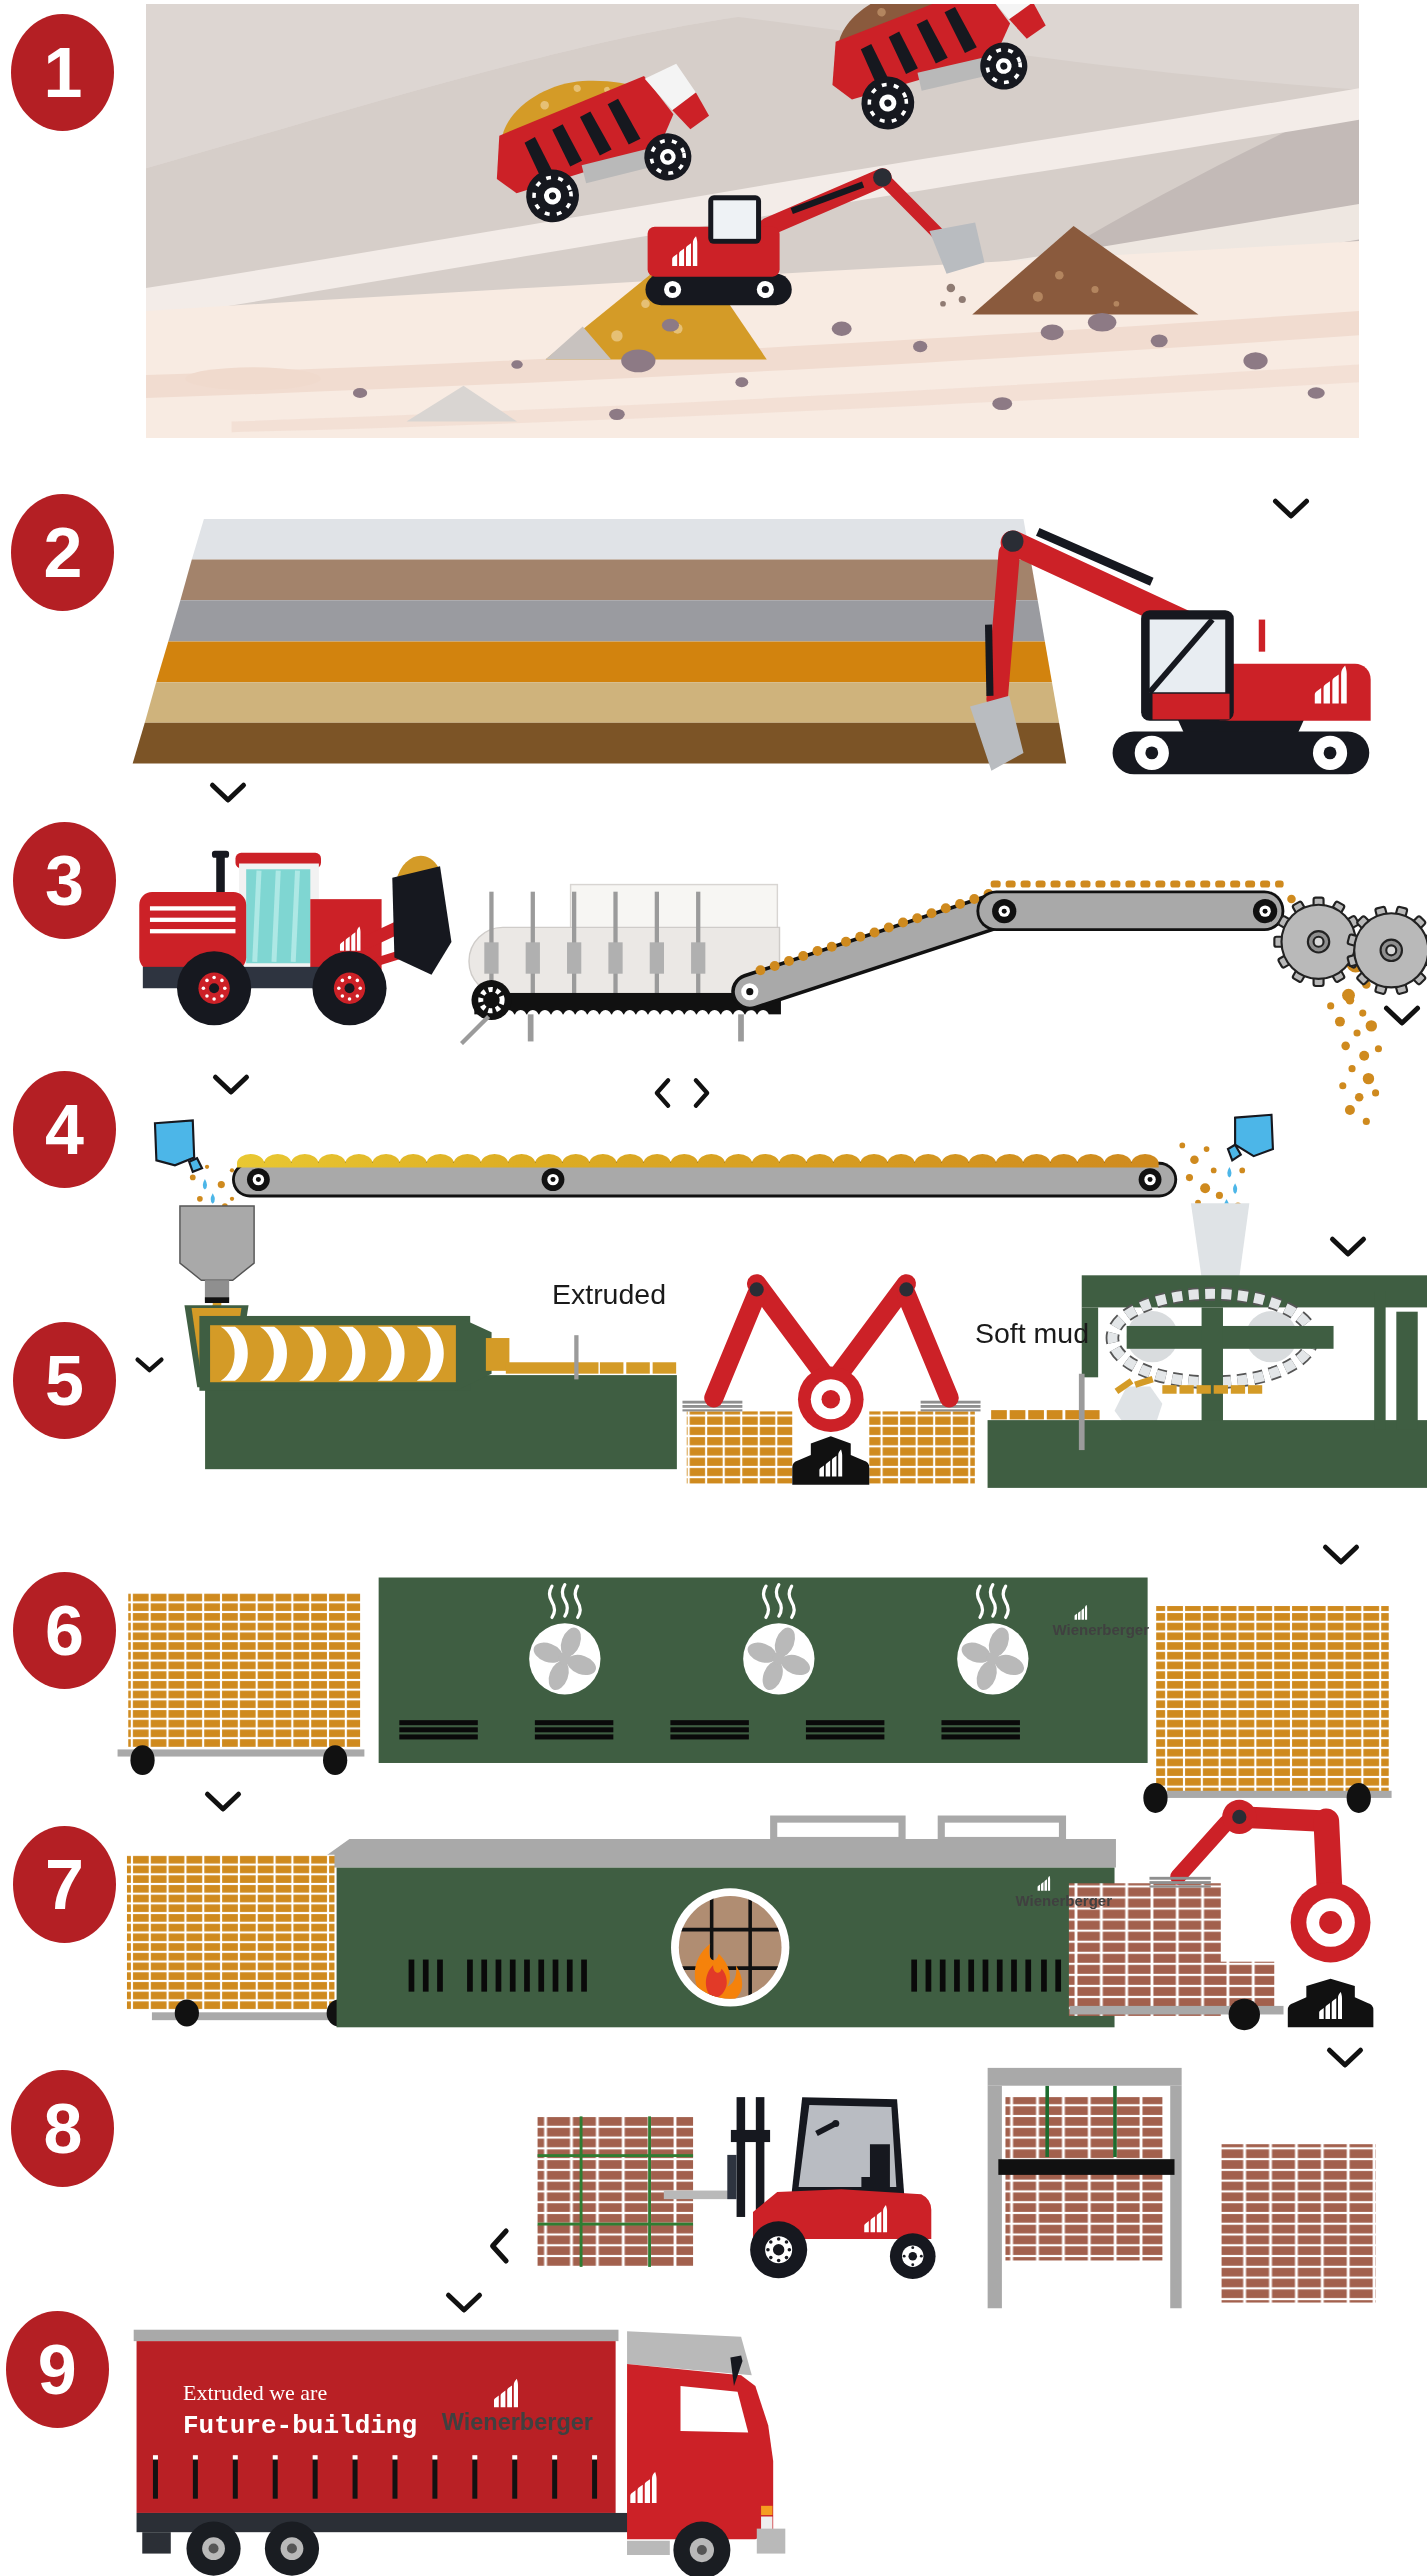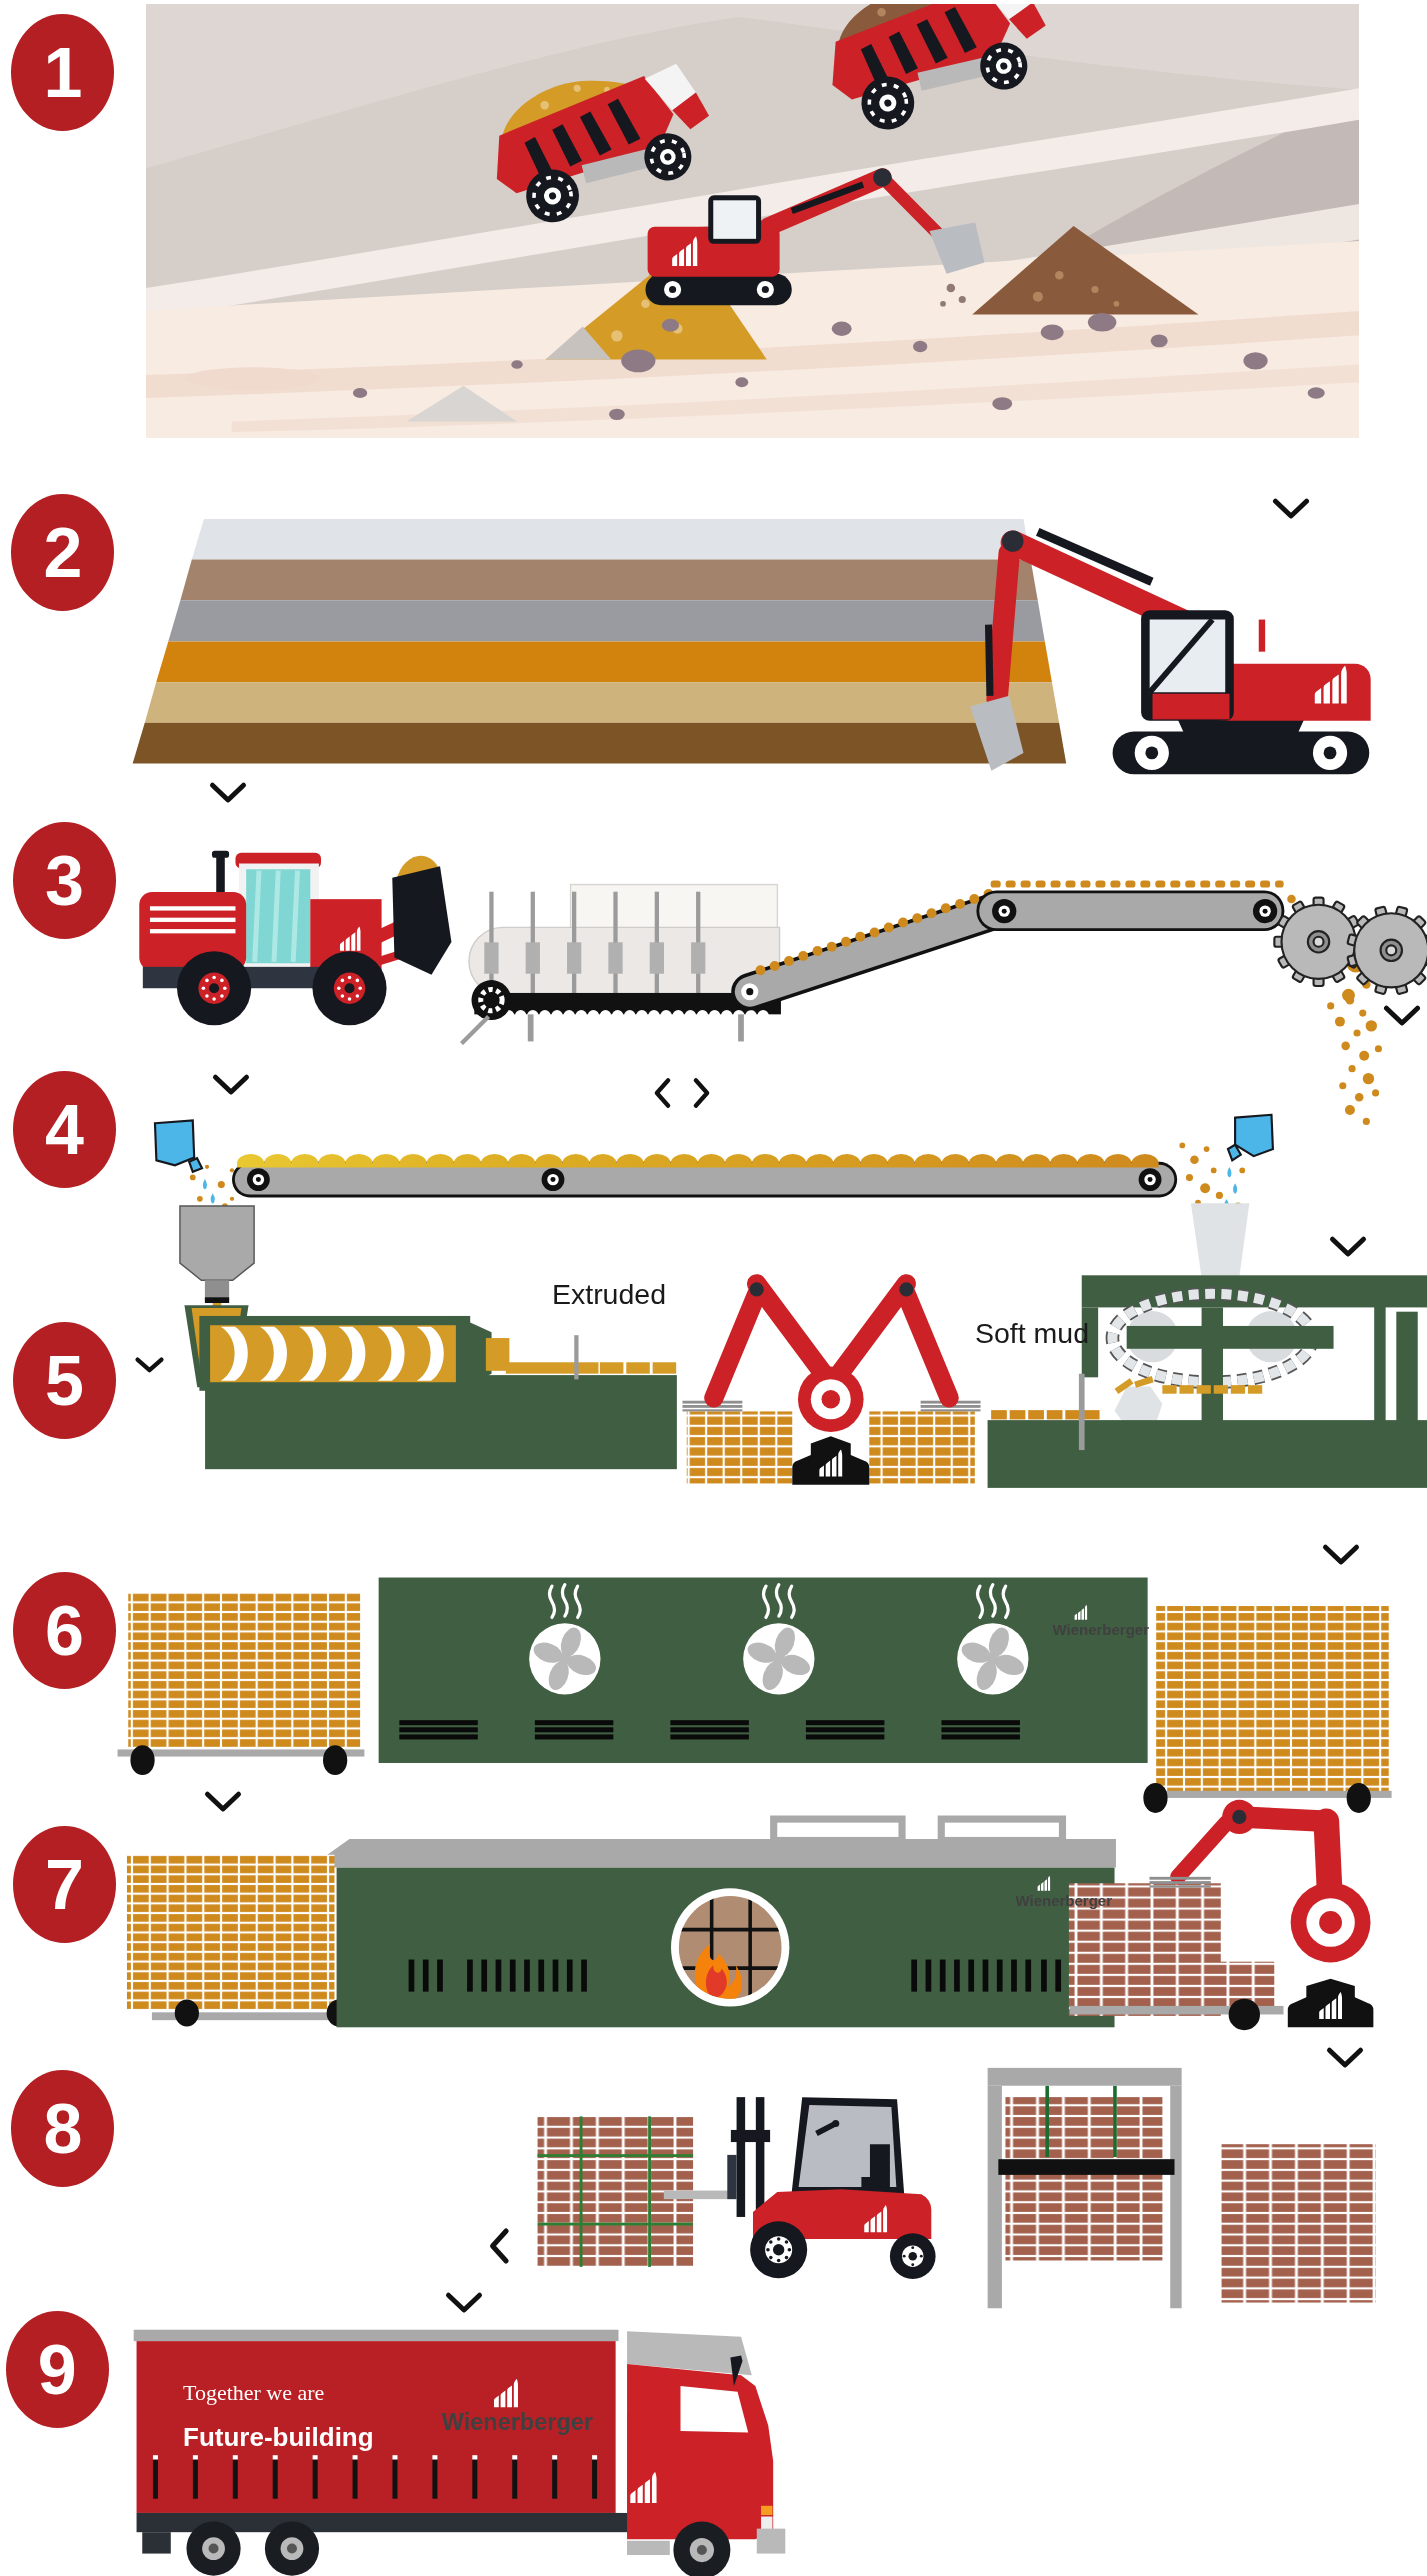--- a/index.html
+++ b/index.html
@@ -7,21 +7,21 @@
           font-family:"Liberation Sans",sans-serif}
   .abs{position:absolute}
   .badge{position:absolute;width:103px;height:117px;border-radius:50%;background:#b41f24;
          color:#fff;display:flex;align-items:center;justify-content:center;
          font-weight:bold;font-size:70px;font-family:"Liberation Sans",sans-serif}
   .lbl{position:absolute;color:#1a1a1a;font-size:28.5px;text-align:center;white-space:nowrap}
   .wlogo{position:absolute;color:#404040;text-align:right;font-weight:bold;line-height:1.05}
   .wlogo .fl{display:block;margin:0 auto 1.4px auto}
   .slogan{position:absolute;color:#fff;text-align:left}
   .slogan .l1{font-family:"Liberation Serif",serif;font-size:22px}
-  .slogan .l2{font-family:Liberation Sans, sans-serif;font-weight:bold;font-size:26px;margin-top:16px}
+  .slogan .l2{font-family:Liberation Mono, monospace;font-weight:bold;font-size:26px;margin-top:5px}
   svg{display:block}
 </style>
 </head>
 <body>
 
 <div id="canvas">
 
 <svg width="0" height="0" style="position:absolute" aria-hidden="true">
   <defs>
     <symbol id="wb-flame" viewBox="0 0 100 100">
@@ -1008,21 +1008,21 @@
 </div>
 
 <div class="wlogo" style="left:976px;top:1875px;width:136px;font-size:15px">
   <svg class="fl" width="15.7" height="17" viewBox="0 0 100 100">
         <use href="#wb-flame" fill="#fff"></use>
       </svg>
   <span>Wienerberger</span>
 </div>
 
 <div class="slogan" style="left:183px;top:2380px">
-  <div class="l1">Together we are</div>
+  <div class="l1">Extruded we are</div>
   <div class="l2">Future-building</div>
 </div>
 
 <div class="wlogo" style="left:419px;top:2378px;width:174px;font-size:23.5px">
   <svg class="fl" width="30" height="31" viewBox="0 0 100 100">
         <use href="#wb-flame" fill="#fff"></use>
       </svg>
   <span>Wienerberger</span>
 </div>
 

